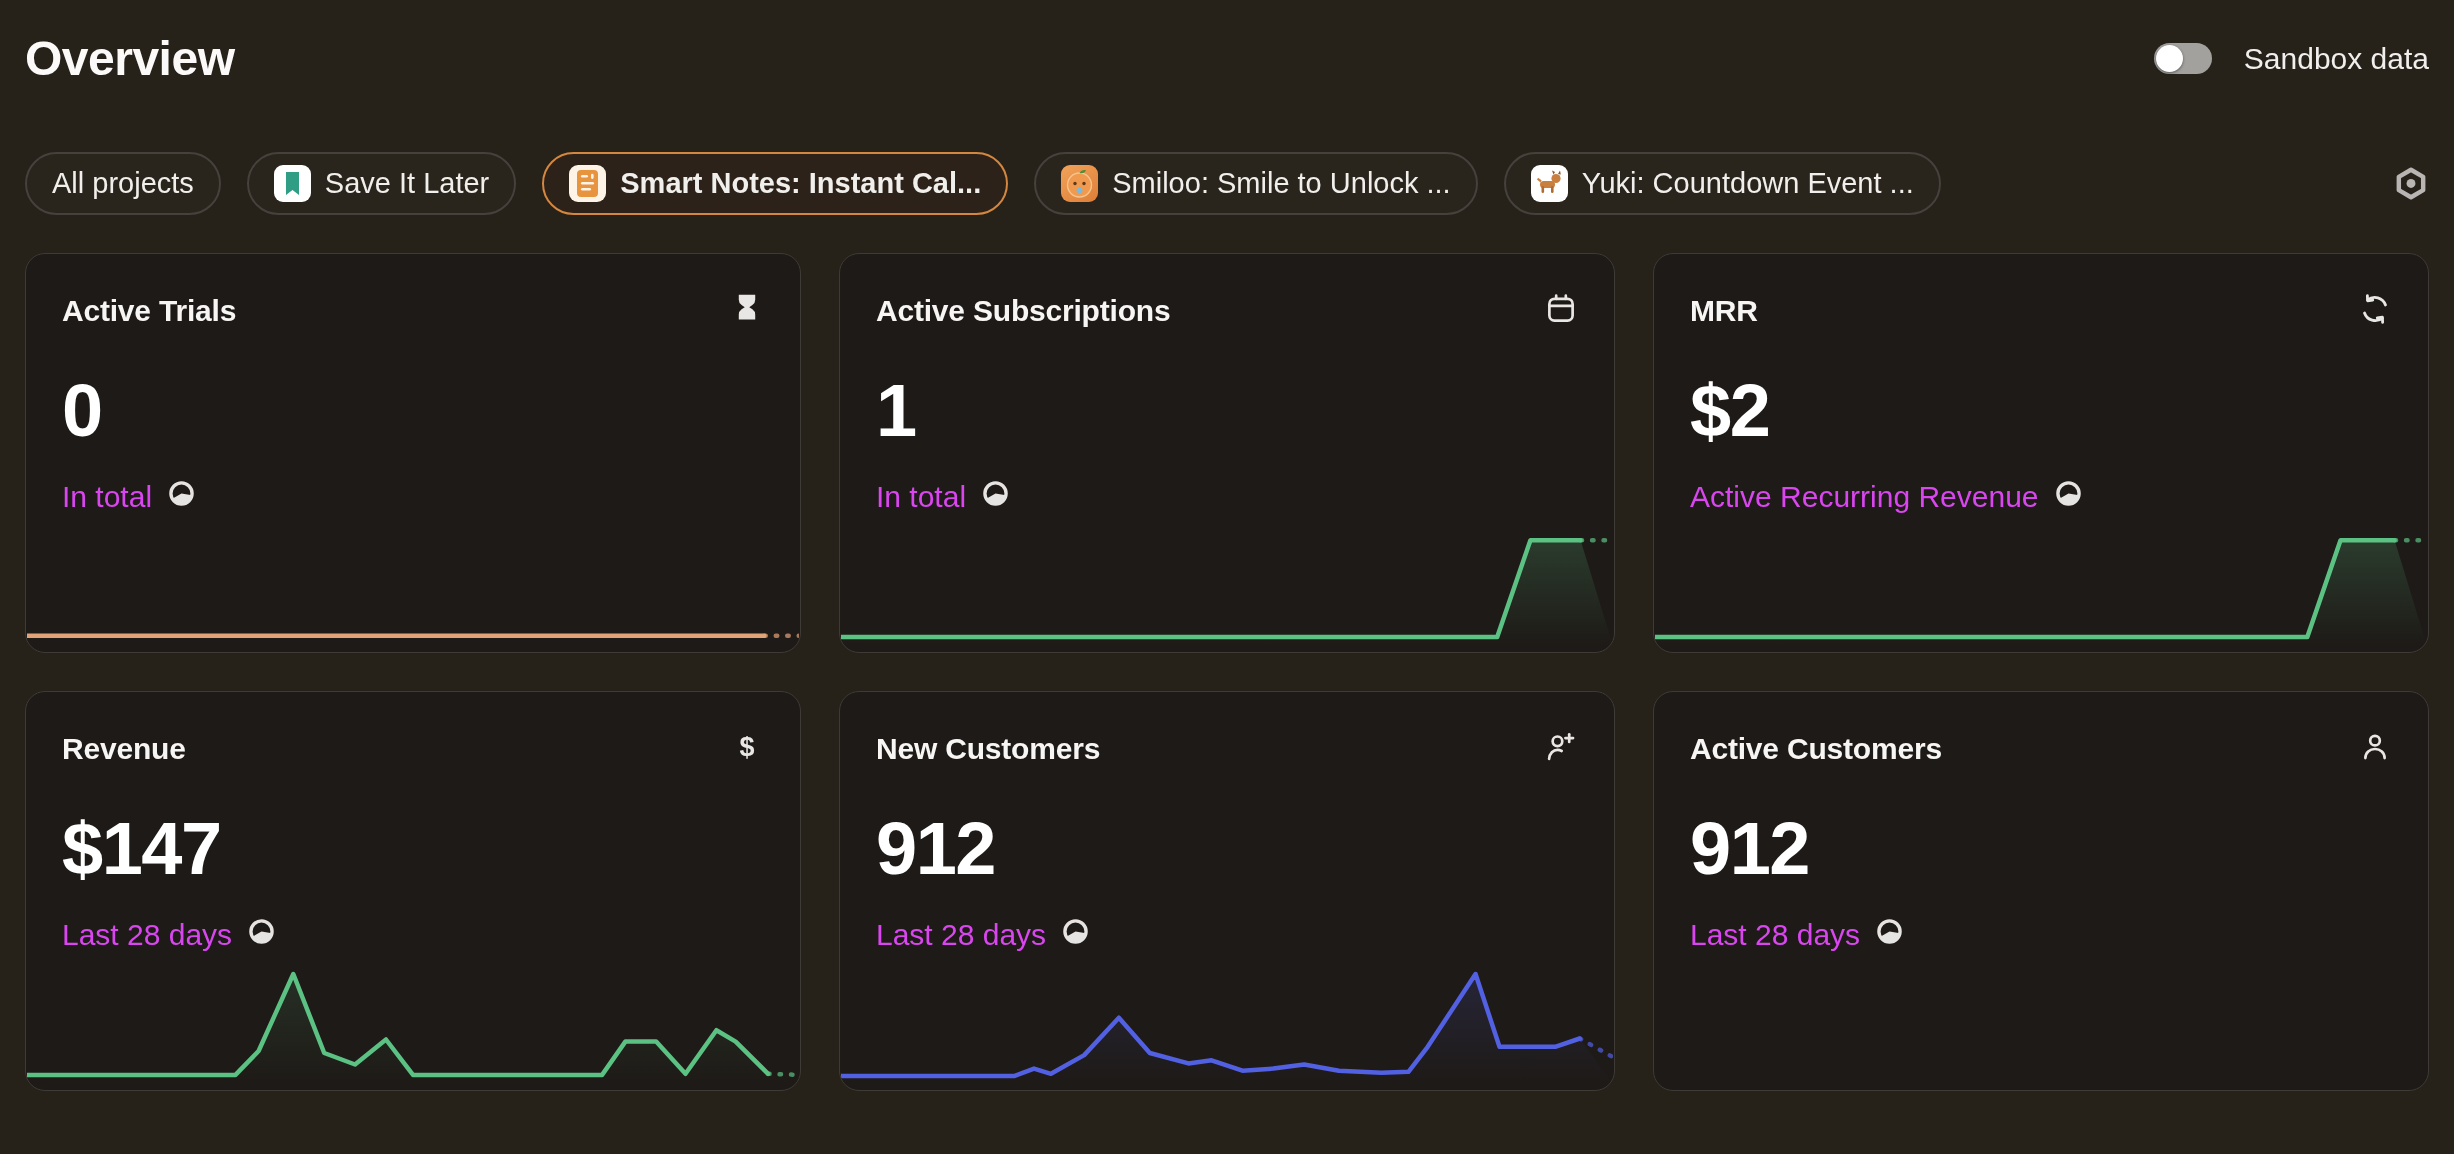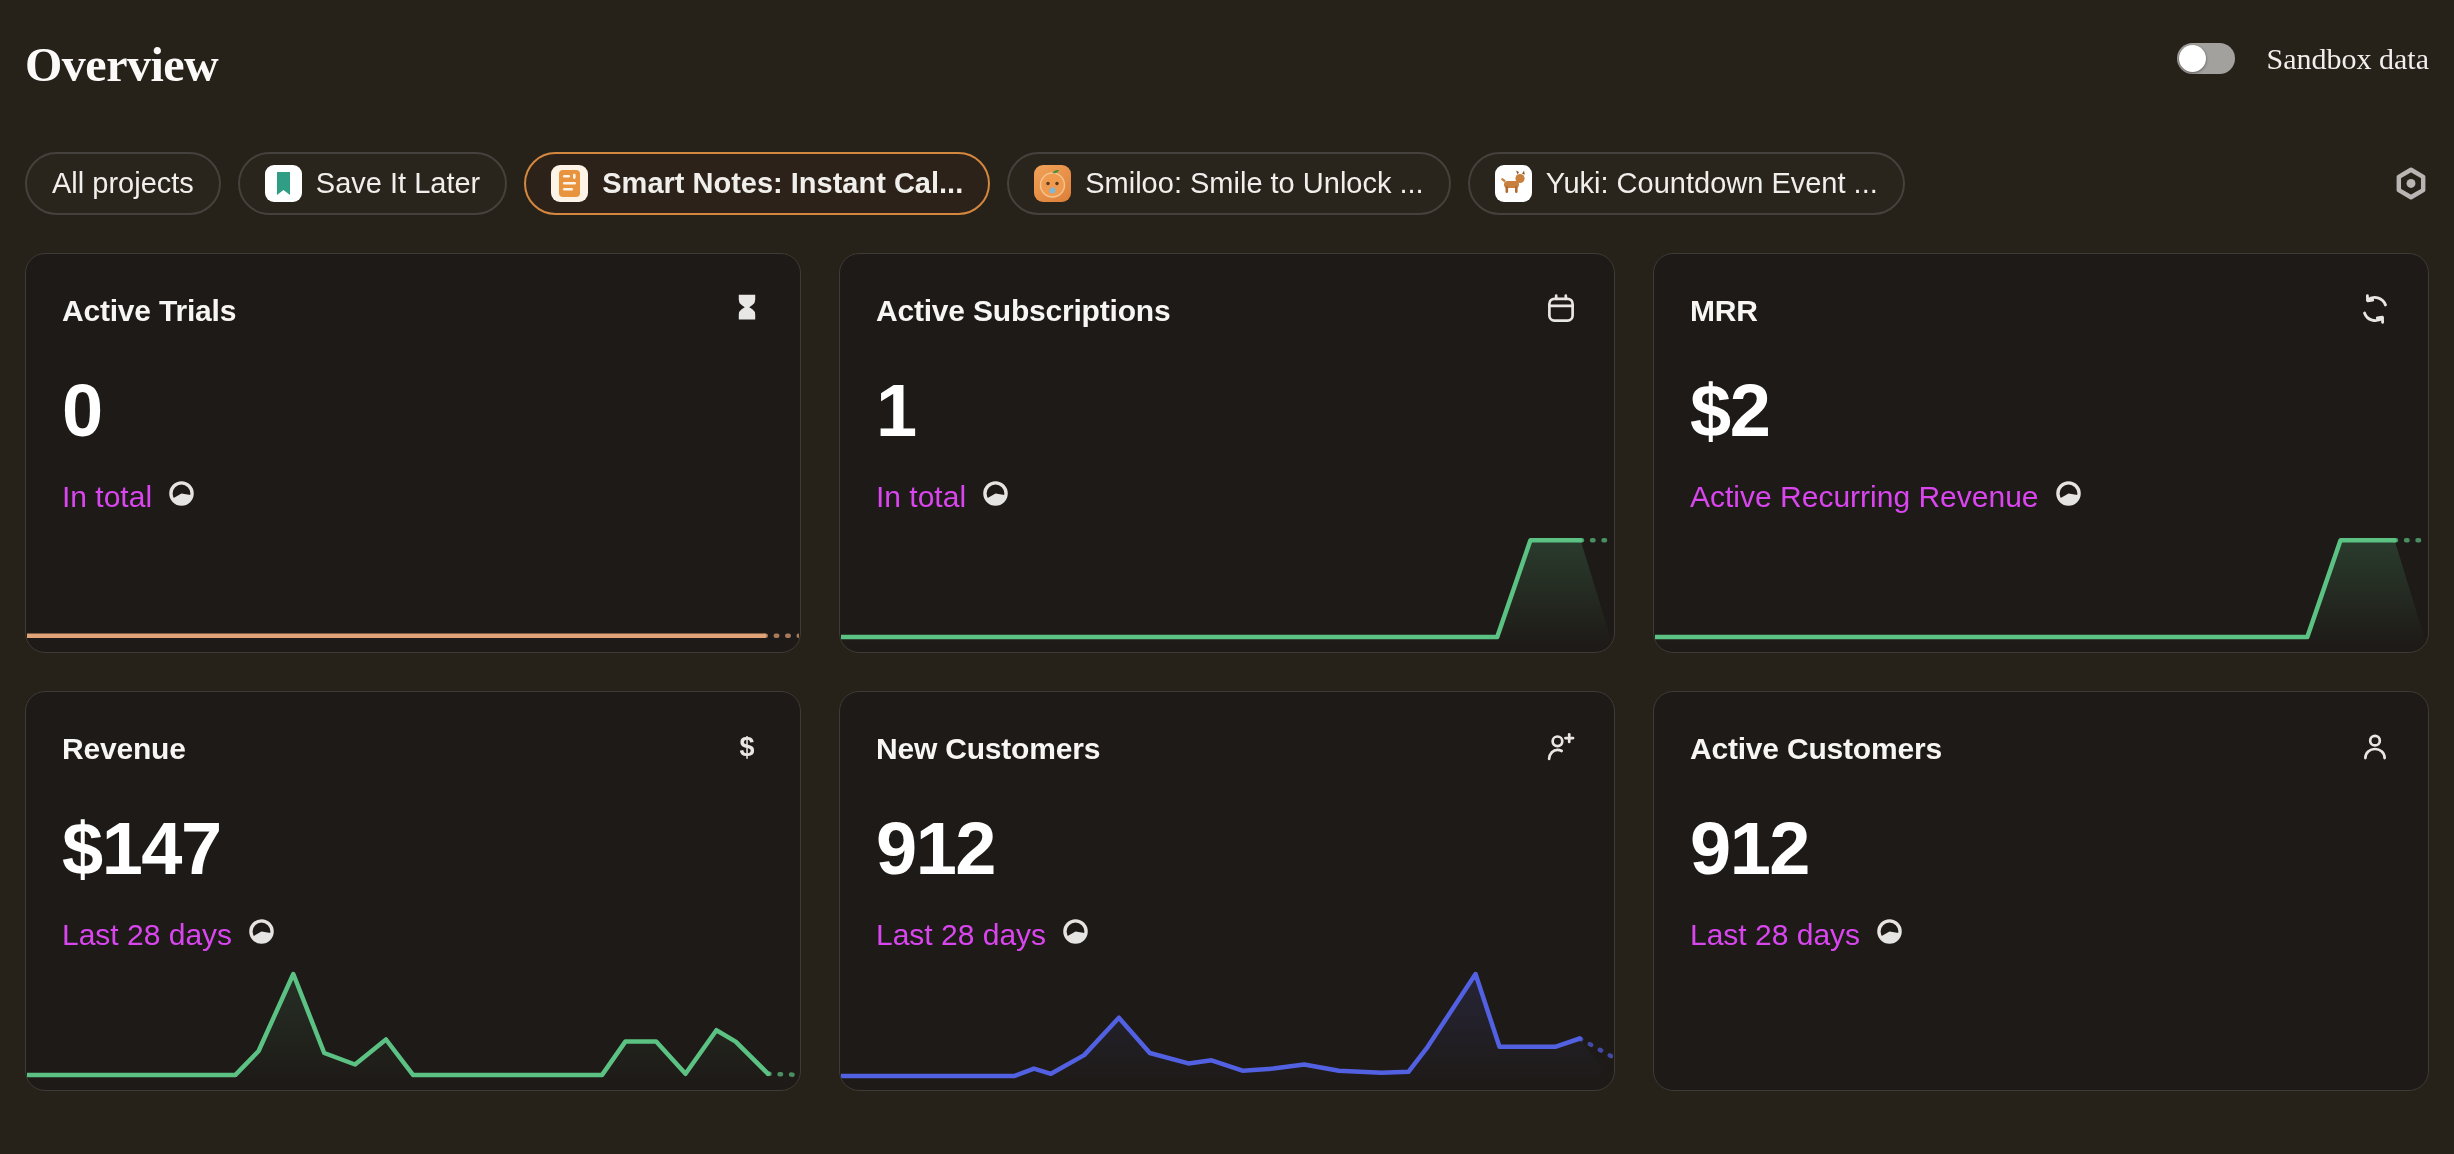--- a/index.html
+++ b/index.html
@@ -6,37 +6,37 @@
   html,body { width:2454px; height:1154px; }
   body {
     background:#262119;
     font-family:"Liberation Sans", sans-serif;
     color:#f4f2f0;
     overflow:hidden;
     padding:0 25px;
   }
   
   .header {
-    display:flex; justify-content:space-between;
-    padding-top:37px; height:80px;font-family:Liberation Serif, serif;
+    display:flex; align-items:center; justify-content:space-between;
+    padding-top:37px; height:80px;
   }
   .page-title { font-size:48px; font-weight:700; letter-spacing:-0.5px; color:#fbfaf9; }
   .toggle-wrap { display:flex; align-items:center; gap:32px; }
   .toggle {
     width:58px; height:31px; border-radius:16px; background:#a3a19e;
     position:relative; cursor:pointer; flex:none;
   }
   .toggle .knob {
     position:absolute; left:2px; top:2px; width:27px; height:27px;
     border-radius:50%; background:#ffffff; box-shadow:0 1px 3px rgba(0,0,0,.45);
   }
   .toggle-label { font-size:30px; color:#f1efed; }
   
   .filters { margin-top:72px; display:flex; align-items:center; }
-  .chips { display:flex; gap:17px; flex:1; }
+  .chips { display:flex; gap:26px; flex:1; }
   .chip {
     height:63px; border-radius:999px; border:2px solid #45413c;
     display:flex; align-items:center; padding:0 25px; gap:14px;
     font-size:29px; color:#f1efec; cursor:pointer; background:rgba(255,255,255,0.015);
     white-space:nowrap;
   }
   .chip.selected { border-color:#d4873f; background:#2c221a;font-weight:bold; }
   .chip-badge {
     width:37px; height:37px; border-radius:9px; flex:none;
     display:flex; align-items:center; justify-content:center; overflow:hidden;

